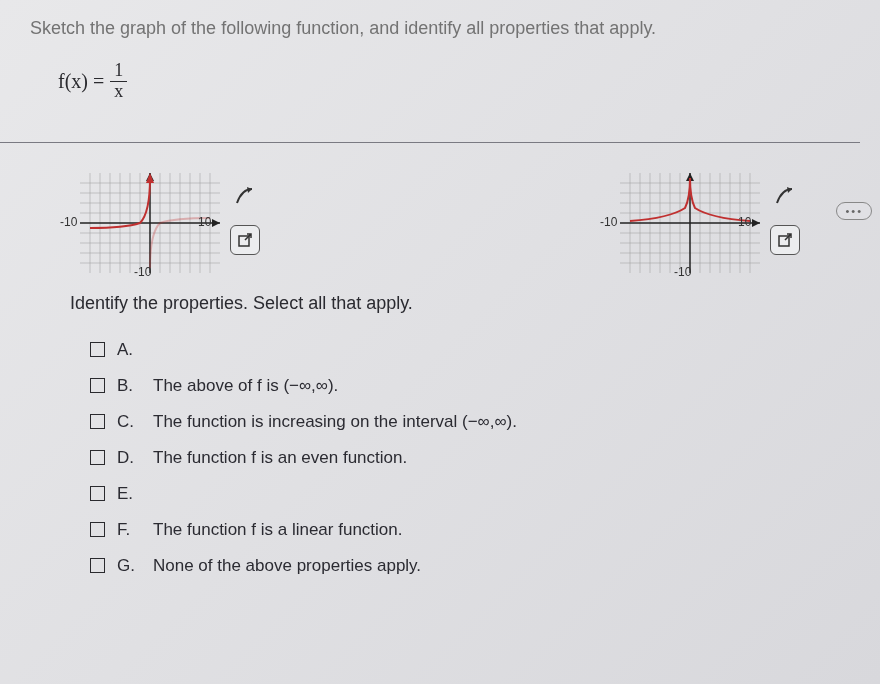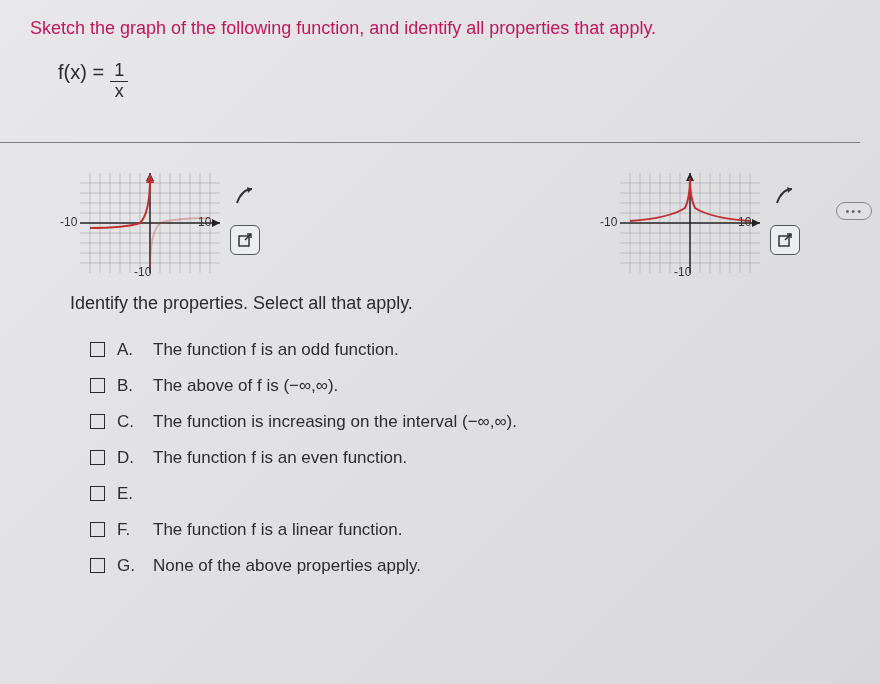--- a/index.html
+++ b/index.html
@@ -7,30 +7,31 @@
     width: 880px;
     height: 684px;
     background: linear-gradient(135deg, #e8e8ea 0%, #d8d8dc 100%);
     font-family: Arial, Helvetica, sans-serif;
     color: #2a2a2e;
     padding: 18px 30px 20px 30px;
     position: relative;
   }
   .prompt {
     font-size: 18px;
-    color: #be185d;
+    color: #737373;
     margin-bottom: 22px;
   }
   .formula {
     margin-left: 28px;
     margin-bottom: 40px;
     font-size: 20px;
     display: flex;
-    align-items: flex-start;
+    align-items: center;
     gap: 6px;
+    font-family: Liberation Serif, serif;
   }
   .frac {
     display: inline-flex;
     flex-direction: column;
     align-items: center;
     font-size: 18px;
     line-height: 1.1;
   }
   .frac .num { border-bottom: 1.5px solid #2a2a2e; padding: 0 4px; }
   .frac .den { padding: 0 4px; }
@@ -247,21 +248,20 @@
   </div>
 
 </div>
 
 <div class="instruct">Identify the properties. Select all that apply.</div>
 
 <div class="options">
   <div class="opt">
     <div class="cb"></div>
     <span class="letter">A.</span>
-    <span>The function f is an odd function.</span>
   </div>
   <div class="opt">
     <div class="cb"></div>
     <span class="letter">B.</span>
     <span>The above of f is (−∞,∞).</span>
   </div>
   <div class="opt">
     <div class="cb"></div>
     <span class="letter">C.</span>
     <span>The function is increasing on the interval (−∞,∞).</span>

